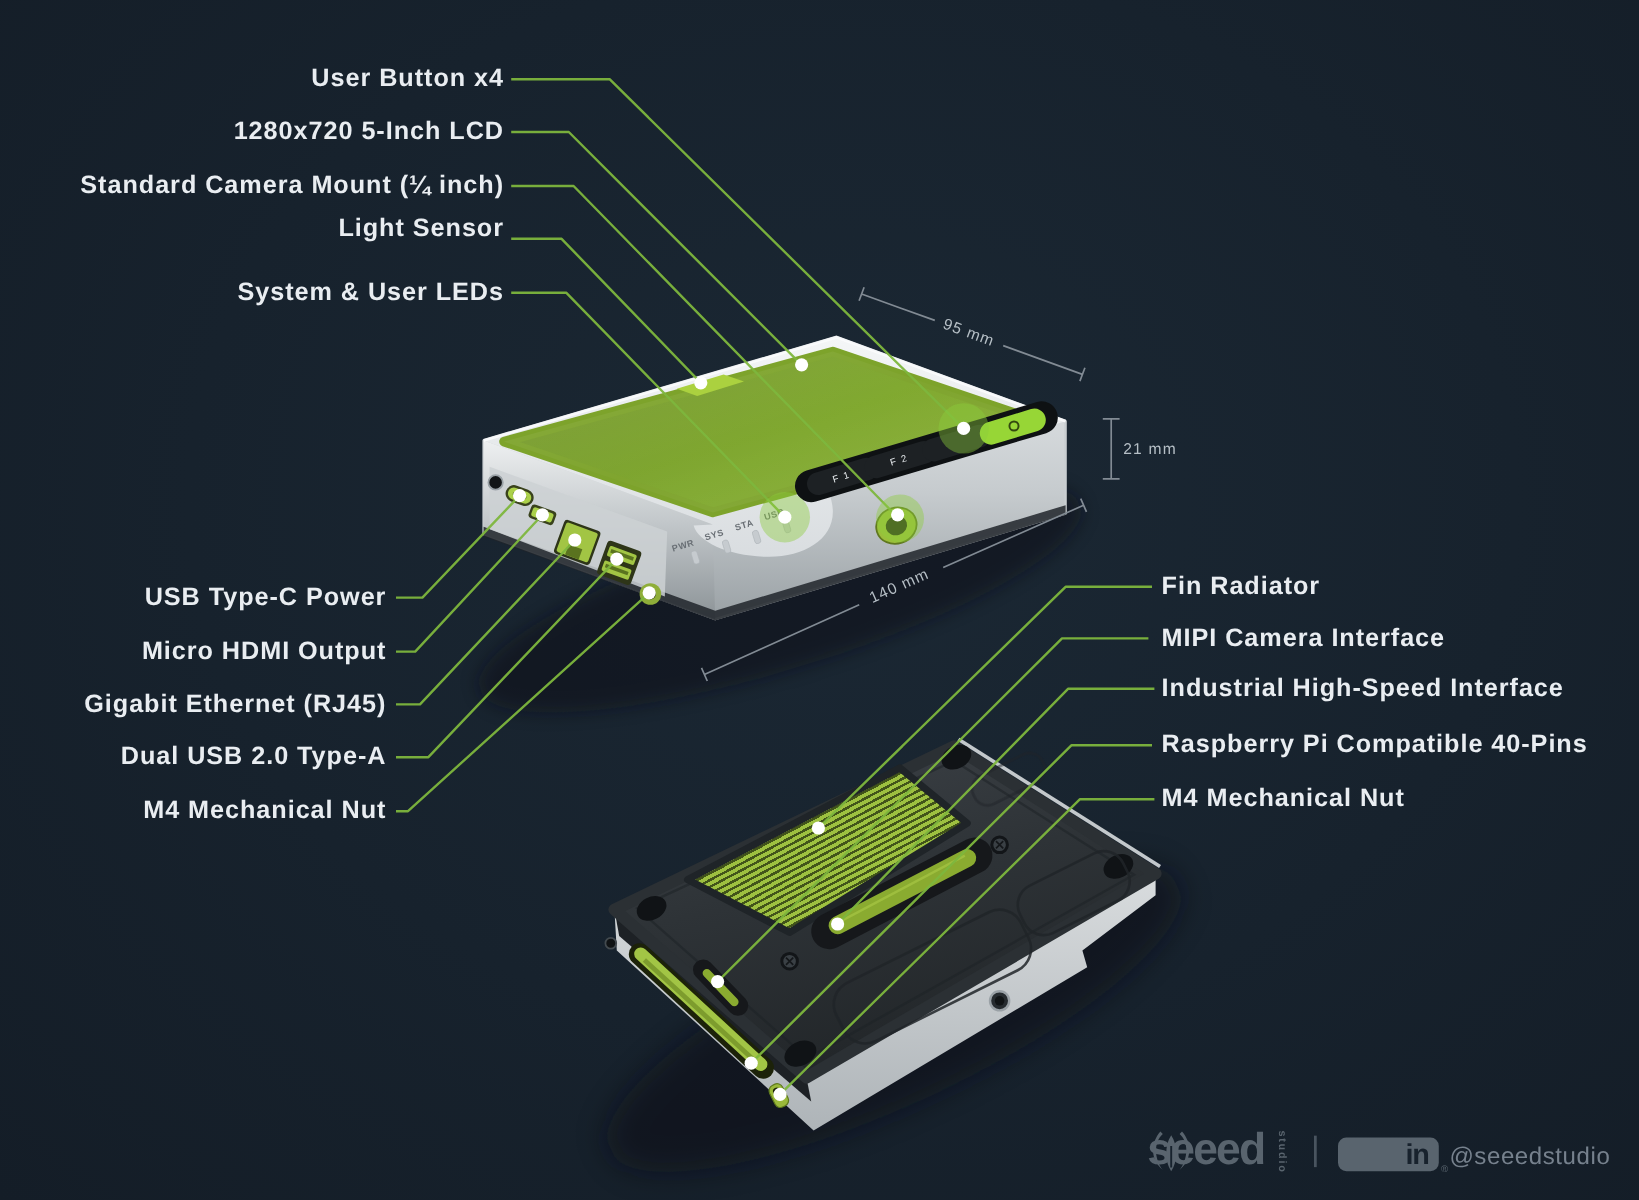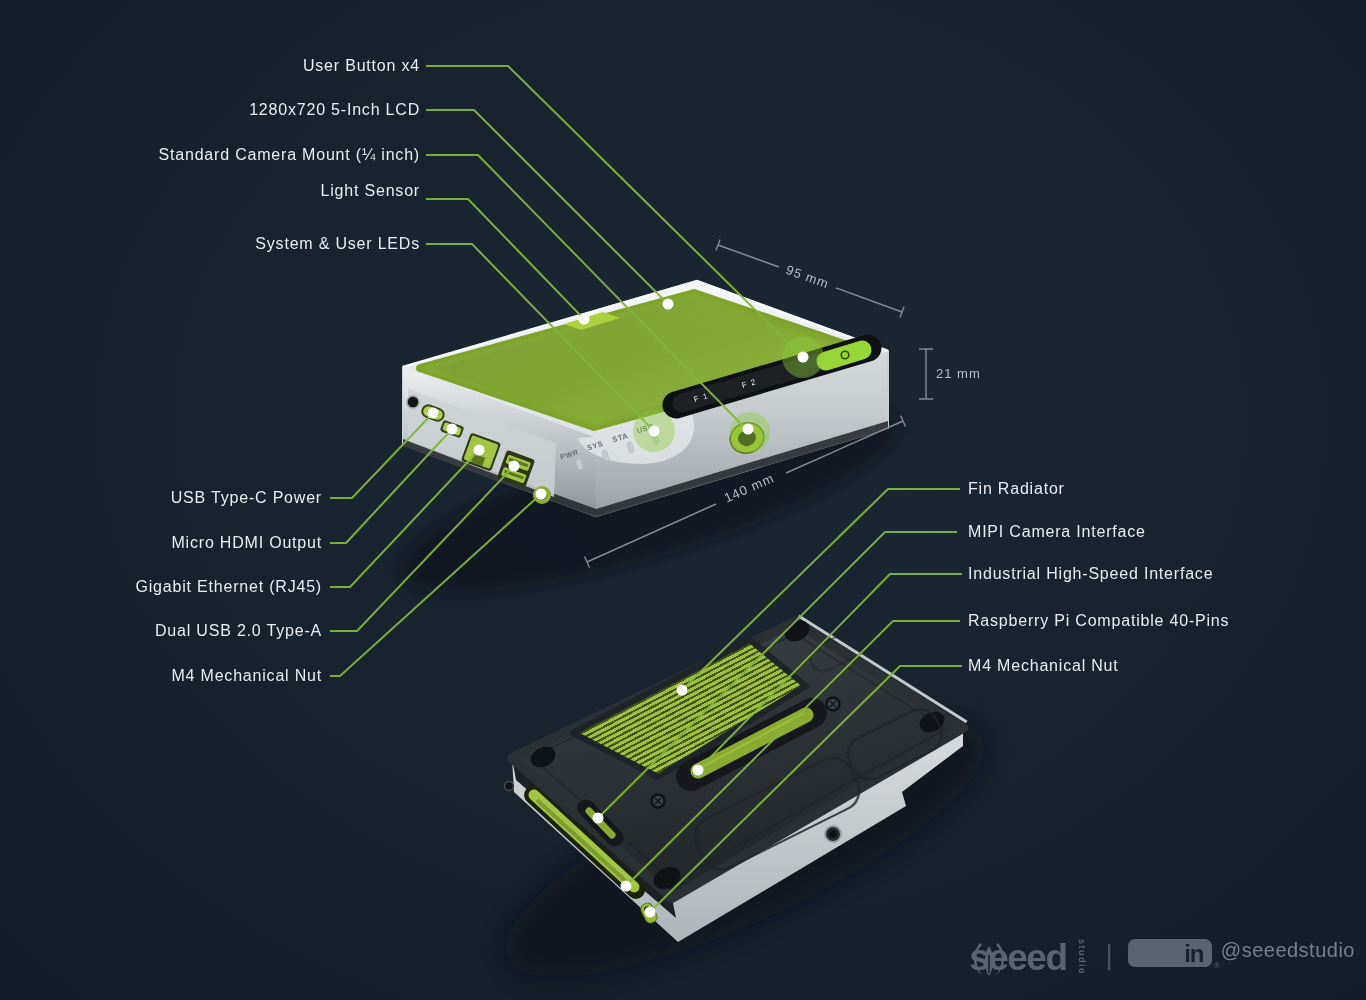--- a/index.html
+++ b/index.html
@@ -4,28 +4,28 @@
 <style>
   html,body{margin:0;padding:0;background:#10181f;}
   .stage{
     position:relative;width:1366px;height:1000px;overflow:hidden;
     background:radial-gradient(ellipse at 52% 42%, #1b2834 0%, #17222d 55%, #141d27 100%);
     font-family:"Liberation Sans", sans-serif;
   }
   .stage svg{position:absolute;left:0;top:0;}
   .lbl{
     position:absolute;height:28px;line-height:28px;white-space:nowrap;
-    font-size:16px;font-weight:400;letter-spacing:.8px;color:#e9edf1;
+    font-size:21px;font-weight:700;letter-spacing:.8px;color:#e9edf1;
   }
   .lbl.tl,.lbl.bl{text-align:right;}
   .dim-text{fill:#b6bfc6;font-size:13px;letter-spacing:1px;font-family:"Liberation Sans",sans-serif;}
   .key-label{fill:#e8ecef;font-size:8px;letter-spacing:1.2px;text-anchor:middle;font-family:"Liberation Sans",sans-serif;}
   .led-label{fill:#696f75;font-size:7.5px;letter-spacing:.5px;text-anchor:middle;font-weight:700;font-family:"Liberation Sans",sans-serif;}
   .footer{
-    position:absolute;right:11px;bottom:24px;display:flex;align-items:flex-start;gap:9px;color:#59646e;margin-top:36px;
+    position:absolute;right:24px;bottom:24px;display:flex;align-items:flex-end;gap:9px;color:#59646e;margin-top:36px;
   }
   .brand{font-size:37px;font-weight:700;letter-spacing:-1.5px;color:#59646e;line-height:1;}
   .brand-suffix{writing-mode:vertical-rl;font-size:9px;letter-spacing:1.5px;font-weight:700;color:#59646e;height:34px;margin-left:1px;}
   .divider{font-size:28px;font-weight:200;color:#49545f;margin:0 6px 2px 10px;}
   .li-badge{width:36px;height:28px;background:#59646e;border-radius:7px;display:flex;align-items:center;justify-content:center;position:relative;flex:none;padding-left:48px;}
   .li-in{color:#18222d;font-weight:700;font-size:24px;letter-spacing:-1px;line-height:1;margin-top:2px;}
   .li-reg{position:absolute;right:-8px;bottom:-3px;font-size:8px;color:#59646e;}
   .handle{font-size:20px;font-weight:400;color:#76818d;letter-spacing:.5px;}
 </style>
 </head>

